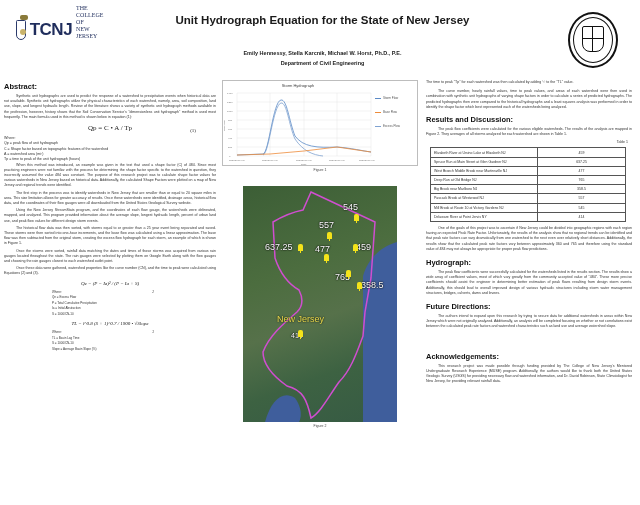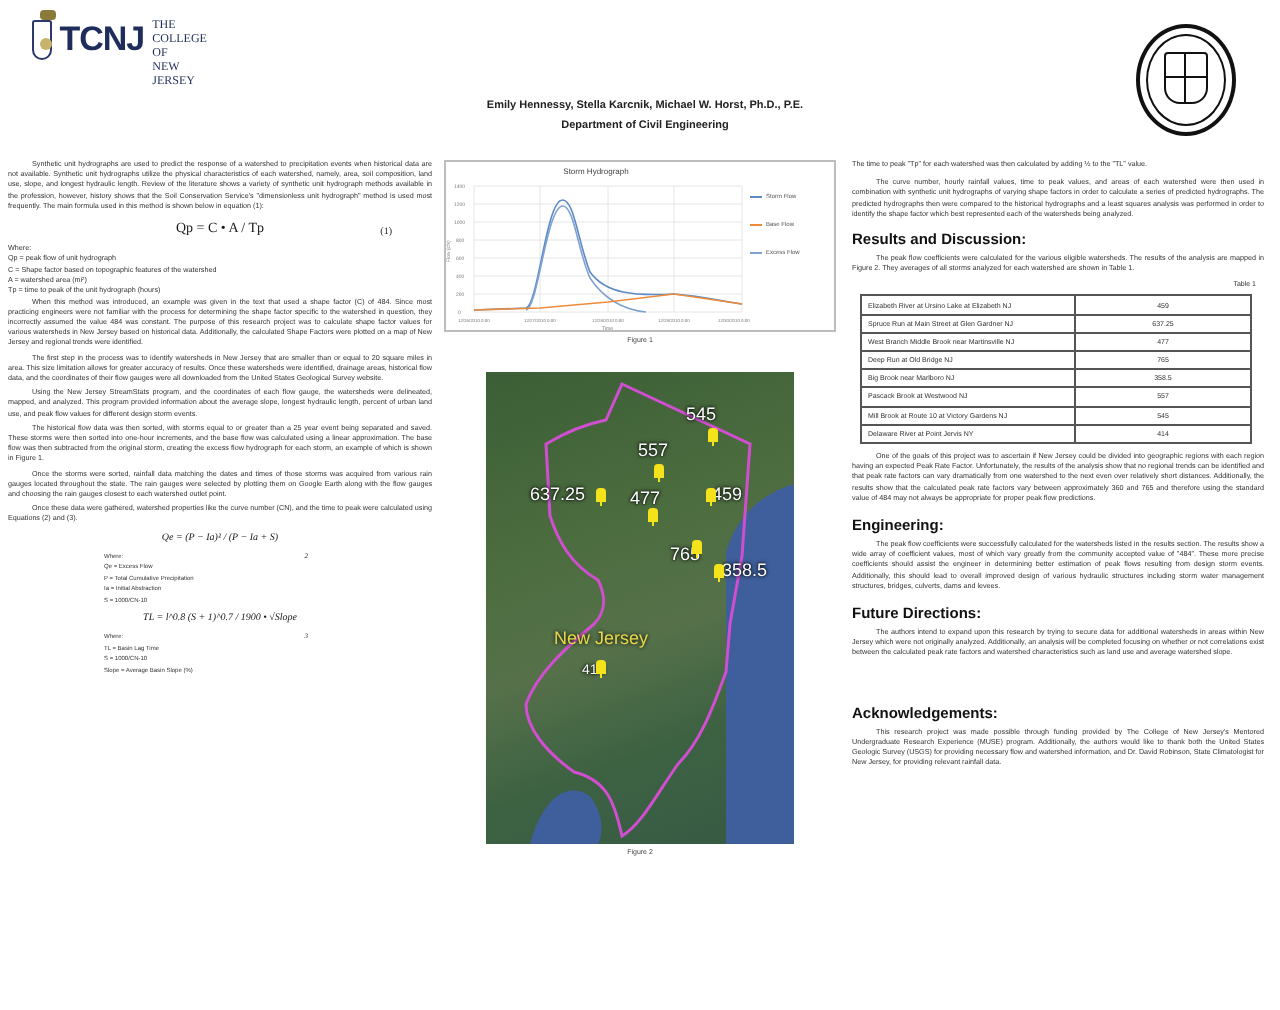--- a/index.html
+++ b/index.html
@@ -1,20 +1,20 @@
 <!DOCTYPE html>
 <html><head>
 <meta charset="utf-8">
 <style>
   * { box-sizing: border-box; margin: 0; padding: 0; }
   html, body { width: 640px; height: 505px; background: #ffffff; overflow: hidden; }
   body { font-family: "Liberation Sans", sans-serif; color: #1a1a1a; position: relative; }
 
   .header { position: absolute; left: 0; top: 0; width: 640px; height: 76px; }
-  .logo-left { position: absolute; left: 16px; top: 10px; width: 92px; height: 30px; display: flex; align-items: flex-start; gap: 4px; }
+  .logo-left { position: absolute; left: 16px; top: 10px; width: 92px; height: 30px; display: flex; align-items: flex-end; gap: 4px; }
   .shield { width: 14px; height: 20px; border: 1.5px solid #2b3a6b; border-radius: 2px 2px 7px 7px; position: relative; background: #fff; }
   .shield::before { content: ""; position: absolute; left: 3px; top: -6px; width: 8px; height: 5px; background: #8a7a3a; border-radius: 2px; }
   .shield::after { content: ""; position: absolute; left: 3px; top: 8px; width: 6px; height: 6px; border-radius: 50%; background: #c9b36b; }
   .tcnj { font-weight: bold; font-size: 17px; color: #1f2d5c; letter-spacing: -0.5px; }
   .tcnj-sub { font-family: "Liberation Serif", serif; font-size: 6px; color: #1f2d5c; line-height: 7px; }
   .title { position: absolute; left: 115px; top: 12px; width: 415px; text-align: center; font-weight: bold; font-size: 11.5px; line-height: 17px; color: #1a1a1a; }
   .authors { position: absolute; left: 115px; top: 50px; width: 415px; text-align: center; font-weight: bold; font-size: 5.5px; color: #222; }
   .dept { position: absolute; left: 115px; top: 60px; width: 415px; text-align: center; font-weight: bold; font-size: 5.5px; color: #222; }
   .seal { position: absolute; left: 568px; top: 12px; width: 50px; height: 56px; border: 2px solid #111; border-radius: 50%; }
   .seal-inner { position: absolute; left: 3px; top: 3px; right: 3px; bottom: 3px; border: 1px solid #111; border-radius: 50%; }
@@ -62,30 +62,32 @@
 <div class="header">
   <div class="logo-left">
     <div class="shield"></div>
     <span class="tcnj">TCNJ</span>
     <div>
       <div class="tcnj-sub">THE COLLEGE OF</div>
       <div class="tcnj-sub">NEW JERSEY</div>
     </div>
   </div>
   <div class="title">
+    <div>Unit Hydrograph Equation for the State of New Jersey</div>
   </div>
   <div class="authors">Emily Hennessy, Stella Karcnik, Michael W. Horst, Ph.D., P.E.</div>
   <div class="dept">Department of Civil Engineering</div>
   <div class="seal">
     <div class="seal-inner"></div>
     <div class="seal-shield"></div>
   </div>
 </div>
 
 <div class="col col-left">
+  <h2>Abstract:</h2>
   <p class="body">Synthetic unit hydrographs are used to predict the response of a watershed to precipitation events when historical data are not available. Synthetic unit hydrographs utilize the physical characteristics of each watershed, namely, area, soil composition, land use, slope, and longest hydraulic length. Review of the literature shows a variety of synthetic unit hydrograph methods available in the profession, however, history shows that the Soil Conservation Service's "dimensionless unit hydrograph" method is used most frequently. The main formula used in this method is shown below in equation (1):</p>
   <div class="eq">
     <span>Qp = C • A / Tp</span>
     <span class="num">(1)</span>
   </div>
   <div class="where">
     <div>Where:</div>
     <div>Qp = peak flow of unit hydrograph</div>
     <div>C = Shape factor based on topographic features of the watershed</div>
     <div>A = watershed area (mi²)</div>
@@ -244,19 +246,19 @@
           <td>Mill Brook at Route 10 at Victory Gardens NJ</td>
           <td class="v">545</td>
         </tr>
     <tr>
           <td>Delaware River at Point Jervis NY</td>
           <td class="v">414</td>
         </tr>
   </tbody>
     </table>
   <p class="body" style="margin-top:4px">One of the goals of this project was to ascertain if New Jersey could be divided into geographic regions with each region having an expected Peak Rate Factor. Unfortunately, the results of the analysis show that no regional trends can be identified and that peak rate factors can vary dramatically from one watershed to the next even over relatively short distances. Additionally, the results show that the calculated peak rate factors vary between approximately 360 and 765 and therefore using the standard value of 484 may not always be appropriate for proper peak flow predictions.</p>
-  <h2 style="margin-top:6px">Engineering:</h2>
+  <h2 style="margin-top:6px">Hydrograph:</h2>
   <p class="body">The peak flow coefficients were successfully calculated for the watersheds listed in the results section. The results show a wide array of coefficient values, most of which vary greatly from the community accepted value of "484". These more precise coefficients should assist the engineer in determining better estimation of peak flows resulting from design storm events. Additionally, this should lead to overall improved design of various hydraulic structures including storm water management structures, bridges, culverts, dams and levees.</p>
   <h2 style="margin-top:6px">Future Directions:</h2>
   <p class="body">The authors intend to expand upon this research by trying to secure data for additional watersheds in areas within New Jersey which were not originally analyzed. Additionally, an analysis will be completed focusing on whether or not correlations exist between the calculated peak rate factors and watershed characteristics such as land use and average watershed slope.</p>
   <h2 style="margin-top:22px">Acknowledgements:</h2>
   <p class="body">This research project was made possible through funding provided by The College of New Jersey's Mentored Undergraduate Research Experience (MUSE) program. Additionally, the authors would like to thank both the United States Geologic Survey (USGS) for providing necessary flow and watershed information, and Dr. David Robinson, State Climatologist for New Jersey, for providing relevant rainfall data.</p>
 </div>
 
 </body></html>

